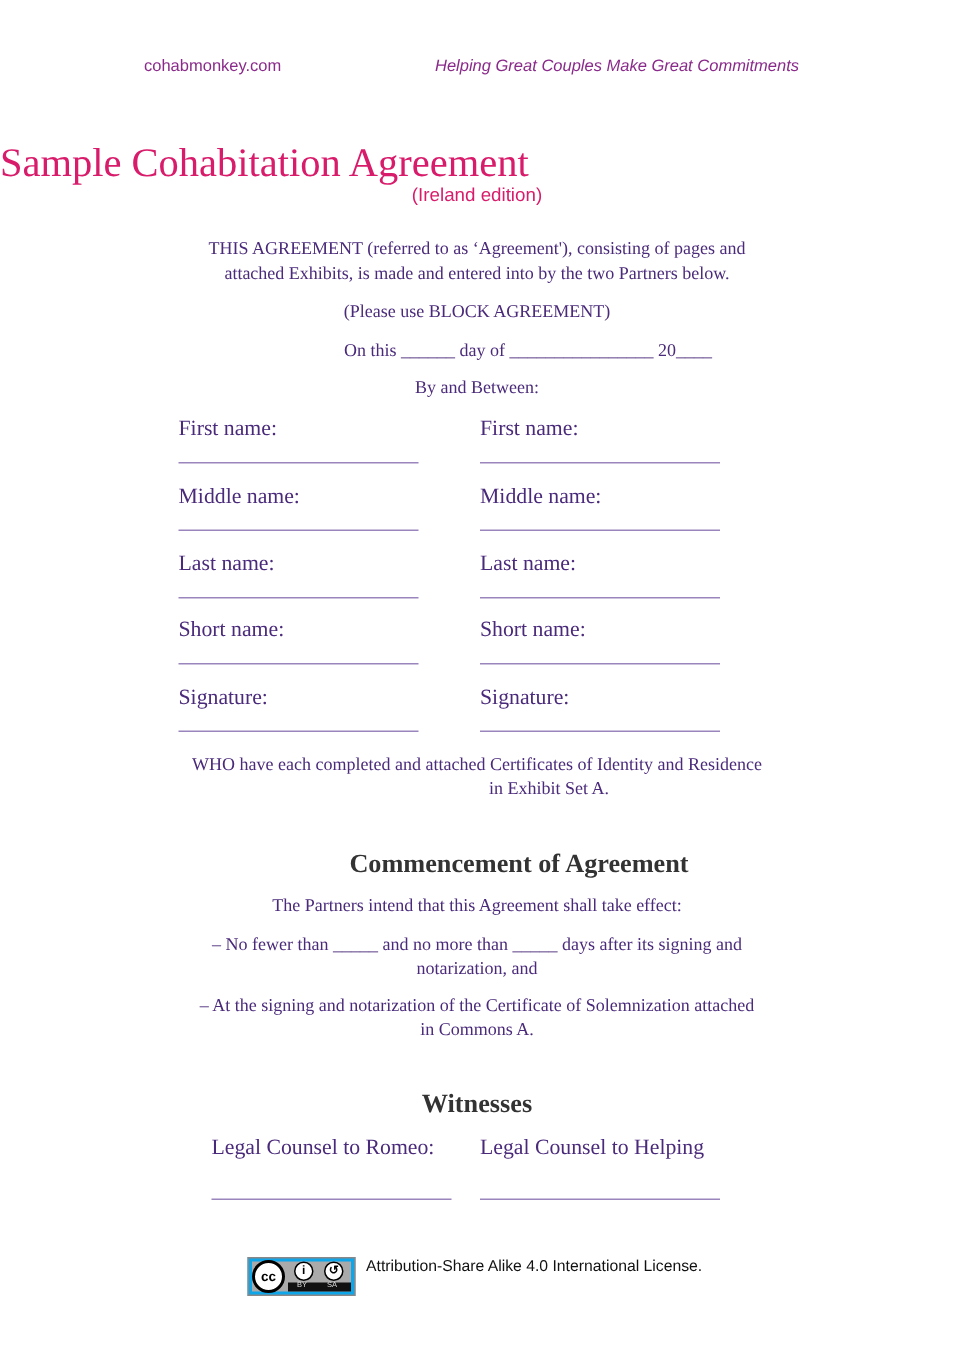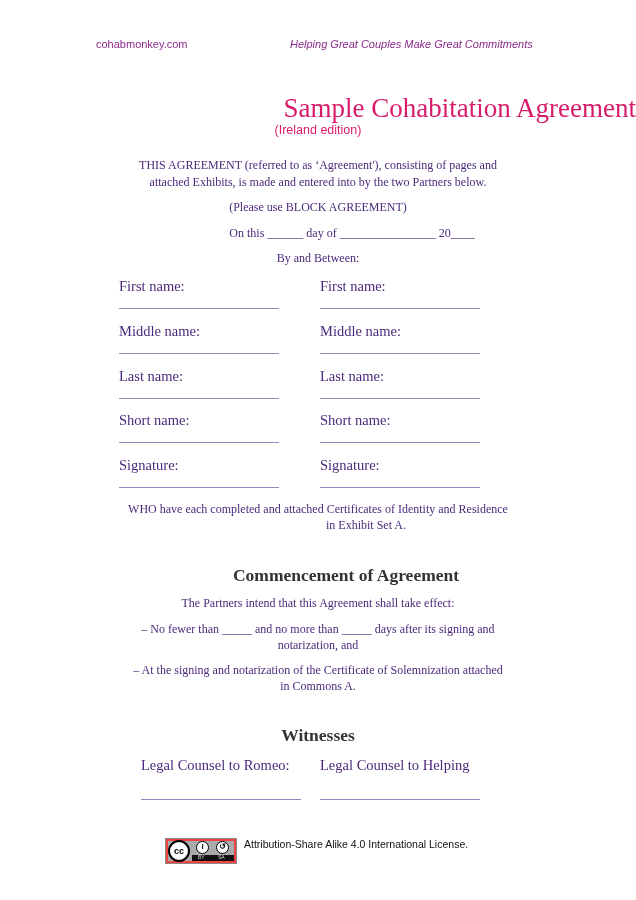--- a/index.html
+++ b/index.html
@@ -1,27 +1,27 @@
 <!DOCTYPE html>
 <html><head>
 <meta charset="utf-8">
 <style>
   html, body { margin:0; padding:0; background:#ffffff; }
   body { width:636px; height:900px; position:relative; overflow:hidden; font-family:"Liberation Serif", serif; color:#4a2a7a; }
   .abs { position:absolute; }
   .hdr { font-family:"Liberation Sans", sans-serif; font-size:11px; color:#8a2a8a; top:38px; }
   .hdr-left { left:96px; }
   .hdr-right { left:290px; font-style:italic; }
-  .title { top:93px; left:0; width:636px; text-align:right; font-size:27px; color:#d81b6a; }
+  .title { top:93px; left:0; width:636px; text-align:left; font-size:27px; color:#d81b6a; }
   .subtitle { top:123px; left:0; width:636px; text-align:center; font-family:"Liberation Sans", sans-serif; font-size:12.5px; color:#d81b6a; }
   .center { left:0; width:636px; text-align:center; font-size:12px; line-height:17px; color:#4a2a7a; }
   .label { font-size:14.5px; color:#4a2a7a; }
   .line { height:1px; background:#9a85bd; width:160px; }
   .h2 { left:0; width:636px; text-align:center; font-size:17.5px; font-weight:bold; color:#333333; }
-  .cc-badge { left:165px; top:838px; width:72px; height:26px; background:#ef4444; border:1px solid #888; box-sizing:border-box; }
+  .cc-badge { left:165px; top:838px; width:72px; height:26px; background:#0ea5e9; border:1px solid #888; box-sizing:border-box; }
   .cc-badge .inner { position:absolute; left:2px; top:2px; right:2px; bottom:2px; background:#aaa; }
   .cc-circle { position:absolute; left:2px; top:1px; width:22px; height:22px; border-radius:50%; background:#fff; border:2px solid #000; box-sizing:border-box; font-family:"Liberation Sans",sans-serif; font-weight:bold; font-size:9px; line-height:18px; text-align:center; color:#000; }
   .cc-mini { position:absolute; top:2px; width:13px; height:13px; border-radius:50%; background:#fff; border:1.5px solid #000; box-sizing:border-box; font-family:"Liberation Sans",sans-serif; font-weight:bold; font-size:8px; line-height:10px; text-align:center; color:#000; }
   .cc-strip { position:absolute; left:26px; right:2px; bottom:2px; height:6px; background:#111; }
   .cc-txt { position:absolute; bottom:1px; font-family:"Liberation Sans",sans-serif; font-size:5px; color:#ddd; }
   .lic { left:244px; top:838px; font-family:"Liberation Sans", sans-serif; font-size:10.5px; line-height:13px; color:#111; }
 </style>
 </head>
 <body>
 

